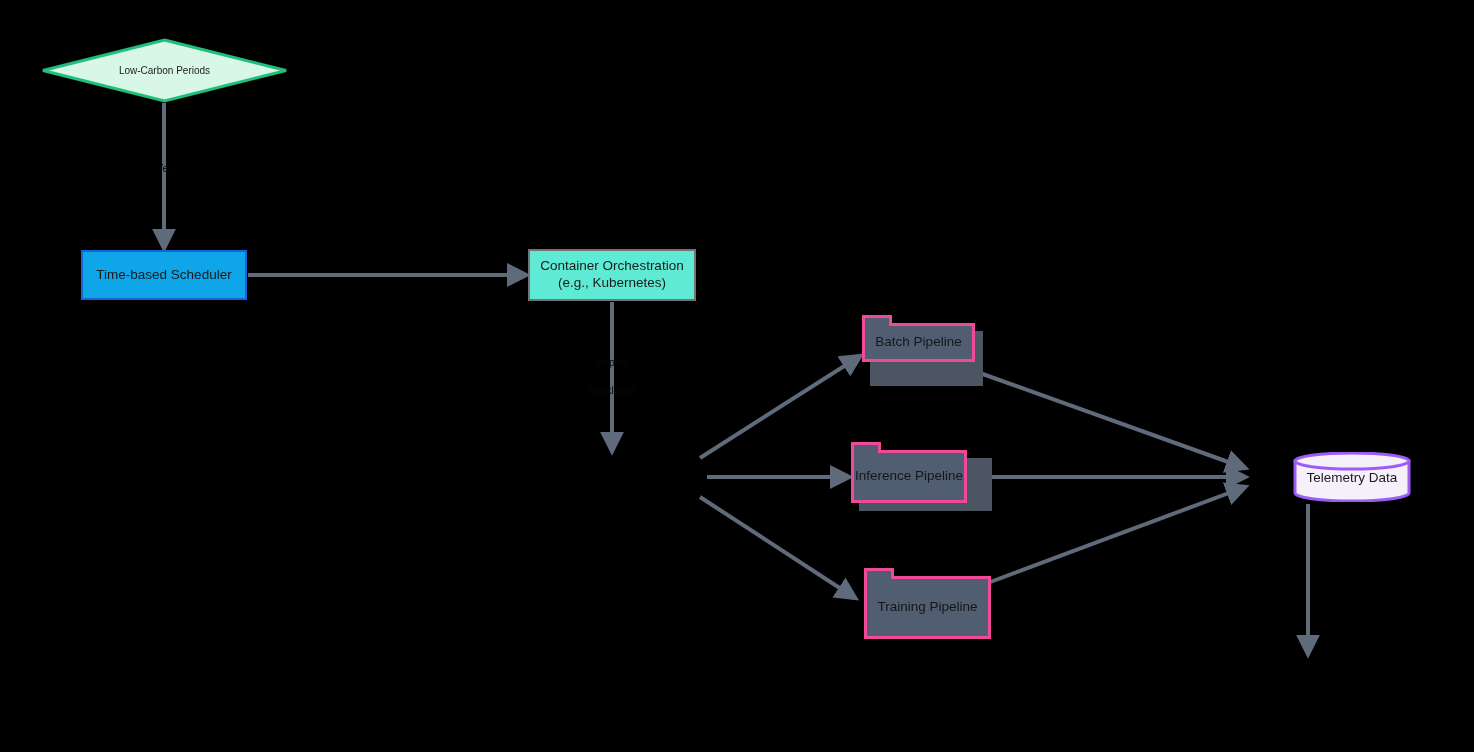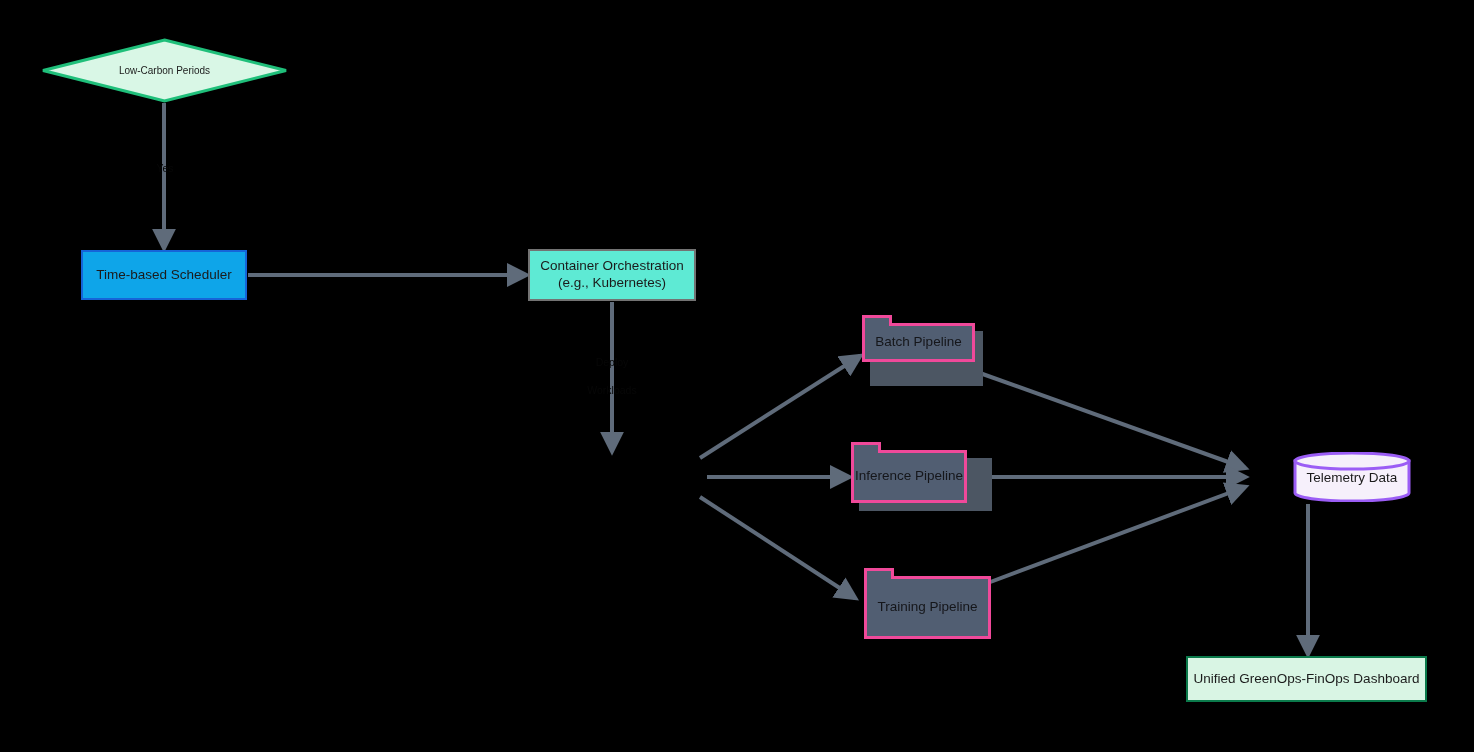--- a/index.html
+++ b/index.html
@@ -200,22 +200,19 @@
   </div>
 
   <div class="cyl-wrap" style="left:1249px; top:452px; width:118px; height:50px;margin-left:44px;">
     <svg width="118" height="50" viewBox="0 0 118 50" xmlns="http://www.w3.org/2000/svg">
       <path d="M 2,9 L 2,41 A 57,8 0 0 0 116,41 L 116,9 Z" fill="#f6f0fb" stroke="#9b5df5" stroke-width="3"></path>
       <ellipse cx="59" cy="9" rx="57" ry="8" fill="#f6f0fb" stroke="#9b5df5" stroke-width="3"></ellipse>
     </svg>
     <div class="cyl-label">Telemetry Data</div>
   </div>
 
-  <div class="node node-green" style="left:1186px; top:656px; width:241px; height:46px;">
-    <span>Unified GreenOps-FinOps Dashboard</span>
-  </div>
 
   <div class="edge-label" style="left:150px; top:162px; width:30px;">Yes</div>
 
   <div class="edge-label" style="left:580px; top:356px; width:64px;">Deploy</div>
   <div class="edge-label" style="left:580px; top:384px; width:64px;">Workloads</div>
 
 </div>
 
 </body></html>

